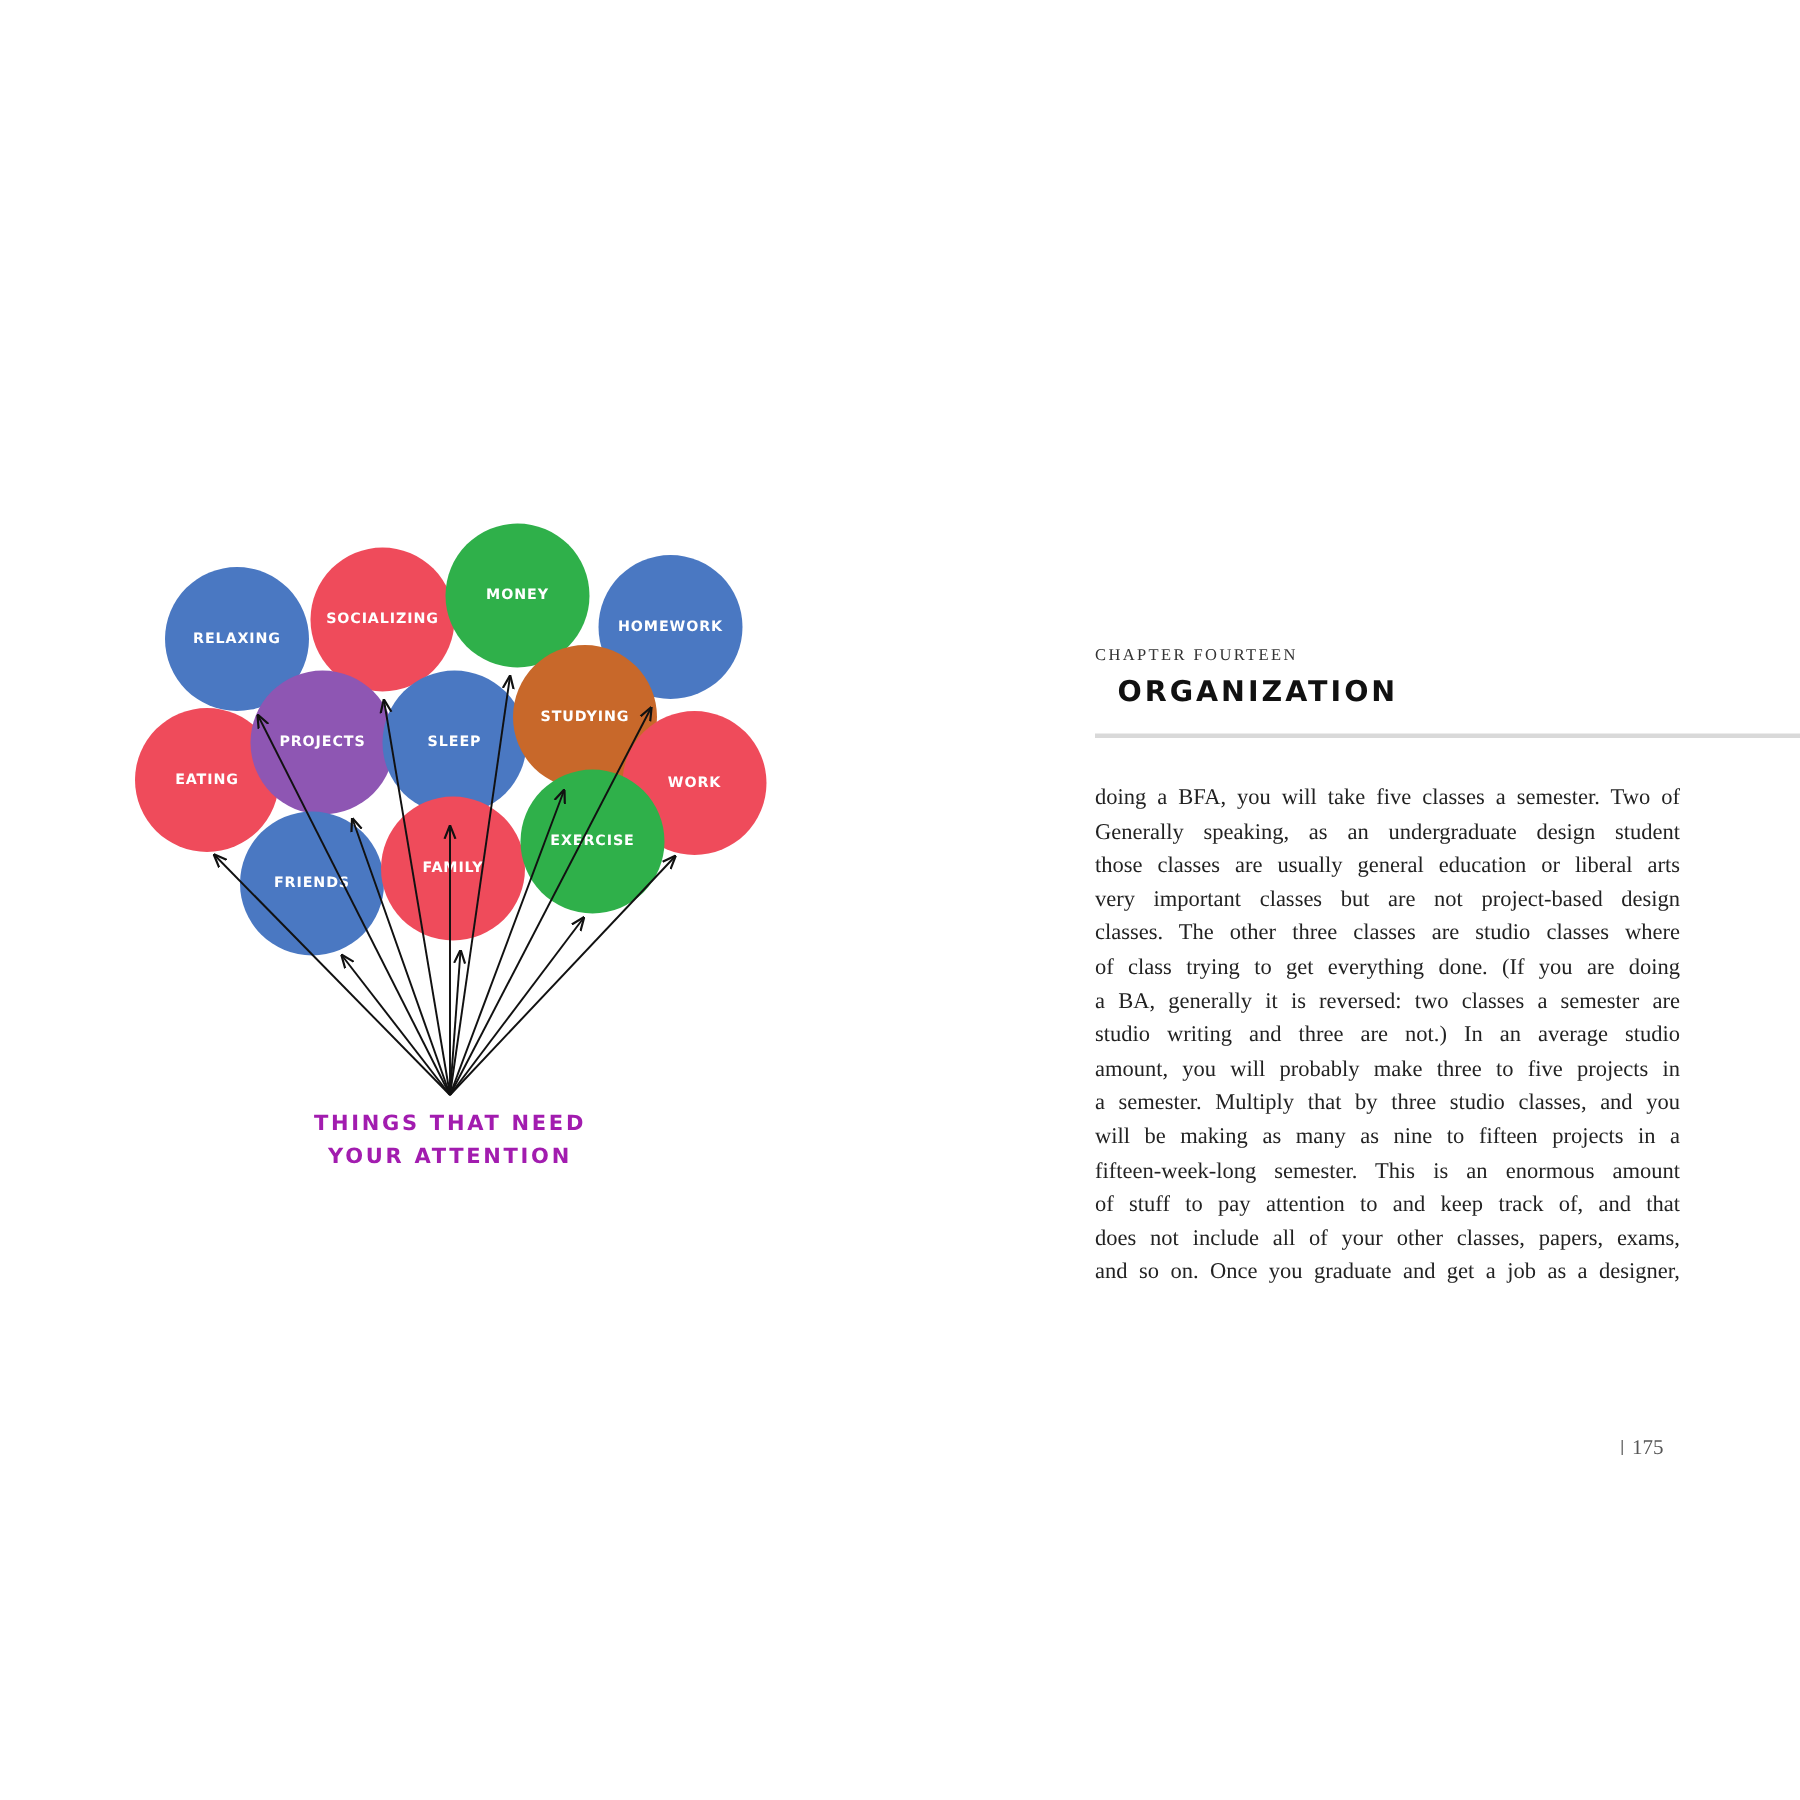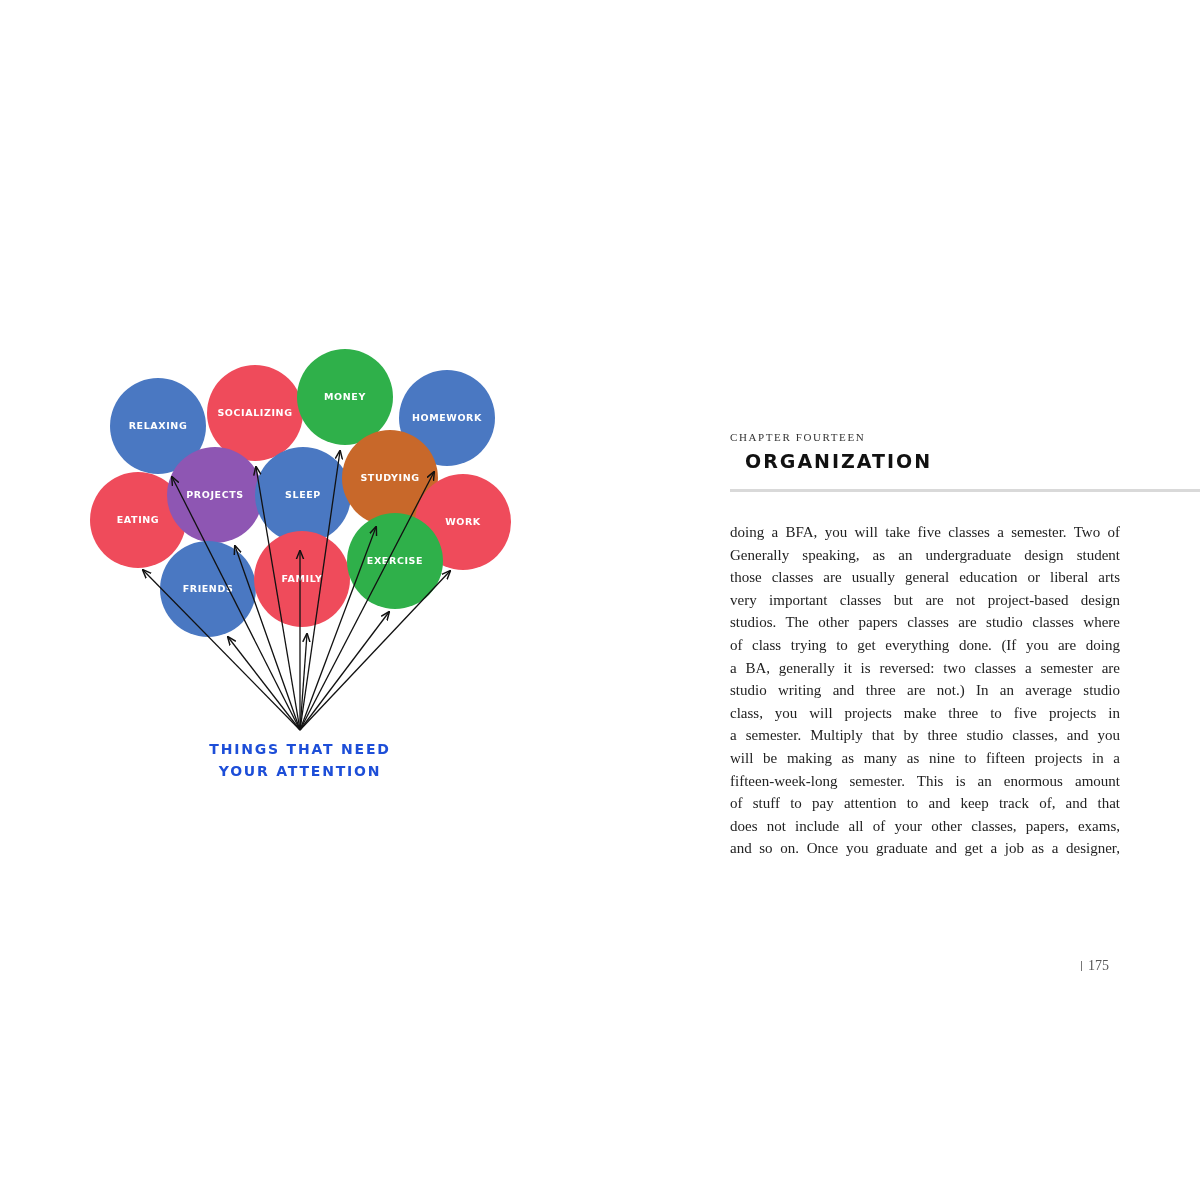--- a/index.html
+++ b/index.html
@@ -1,19 +1,19 @@
 <!DOCTYPE html>
 <html><head>
 <meta charset="utf-8">
 <style>
   html, body { margin: 0; padding: 0; background: #ffffff; }
   body { width: 1200px; height: 1200px; position: relative; overflow: hidden; font-family: "DejaVu Sans", sans-serif; }
   #illustration { position: absolute; left: 0; top: 0; width: 600px; height: 1200px; }
   .balloon-label { font-family: "DejaVu Sans", sans-serif; font-weight: bold; font-size: 9.5px; letter-spacing: 0.6px; fill: #ffffff; text-anchor: middle; dominant-baseline: middle; }
-  .caption { position: absolute; left: 150px; width: 300px; top: 738px; text-align: center; font-family: "DejaVu Sans", sans-serif; font-weight: bold; font-size: 14px; letter-spacing: 1.8px; color: #1d4ed8; line-height: 22px; }
+  .caption { position: absolute; left: 150px; width: 300px; top: 738px; text-align: center; font-family: "DejaVu Sans", sans-serif; font-weight: bold; font-size: 14px; letter-spacing: 1.8px; color: #a21caf; line-height: 22px; }
   .caption span { display: block; }
   .right-page { position: absolute; left: 730px; top: 0; width: 509px; height: 1200px; }
   .chapter-label { position: absolute; left: 0; top: 431px; font-family: "Liberation Serif", serif; font-size: 11px; letter-spacing: 1.6px; color: #333333; text-transform: uppercase; }
   .chapter-title { position: absolute; left: -1px; top: 450px; font-family: "DejaVu Sans", sans-serif; font-weight: bold; font-size: 19px; letter-spacing: 2px; color: #111111; margin-left: 16px; }
   .rule { position: absolute; left: 0; top: 489px; width: 509px; height: 3px; background: #d9d9d9; }
   .body-text { position: absolute; left: 0; top: 521px; width: 390px; font-family: "Liberation Serif", serif; font-size: 15px; line-height: 22.6px; color: #222222; }
   .body-text .line { display: block; white-space: nowrap; text-align: justify; text-align-last: justify; }
   .page-number { position: absolute; left: 351px; top: 958px; font-family: "Liberation Serif", serif; font-size: 14px; color: #555555; }
   .page-number .bar { display: inline-block; width: 1px; height: 10px; background: #777; margin-right: 6px; vertical-align: -1px; }
 </style>
@@ -99,25 +99,25 @@
 
 <div class="right-page">
   <div class="chapter-label">Chapter Fourteen</div>
   <div class="chapter-title">ORGANIZATION</div>
   <div class="rule"></div>
   <div class="body-text" id="body-text">
       <span class="line">doing a BFA, you will take five classes a semester. Two of</span>
       <span class="line">Generally speaking, as an undergraduate design student</span>
       <span class="line">those classes are usually general education or liberal arts</span>
       <span class="line">very important classes but are not project-based design</span>
-      <span class="line">studios. The other papers classes are studio classes where</span>
+      <span class="line">classes. The other three classes are studio classes where</span>
       <span class="line">of class trying to get everything done. (If you are doing</span>
       <span class="line">a BA, generally it is reversed: two classes a semester are</span>
       <span class="line">studio writing and three are not.) In an average studio</span>
-      <span class="line">class, you will projects make three to five projects in</span>
+      <span class="line">amount, you will probably make three to five projects in</span>
       <span class="line">a semester. Multiply that by three studio classes, and you</span>
       <span class="line">will be making as many as nine to fifteen projects in a</span>
       <span class="line">fifteen-week-long semester. This is an enormous amount</span>
       <span class="line">of stuff to pay attention to and keep track of, and that</span>
       <span class="line">does not include all of your other classes, papers, exams,</span>
       <span class="line">and so on. Once you graduate and get a job as a designer,</span>
     </div>
   <div class="page-number">
     <span class="bar"></span><span>175</span>
   </div>

